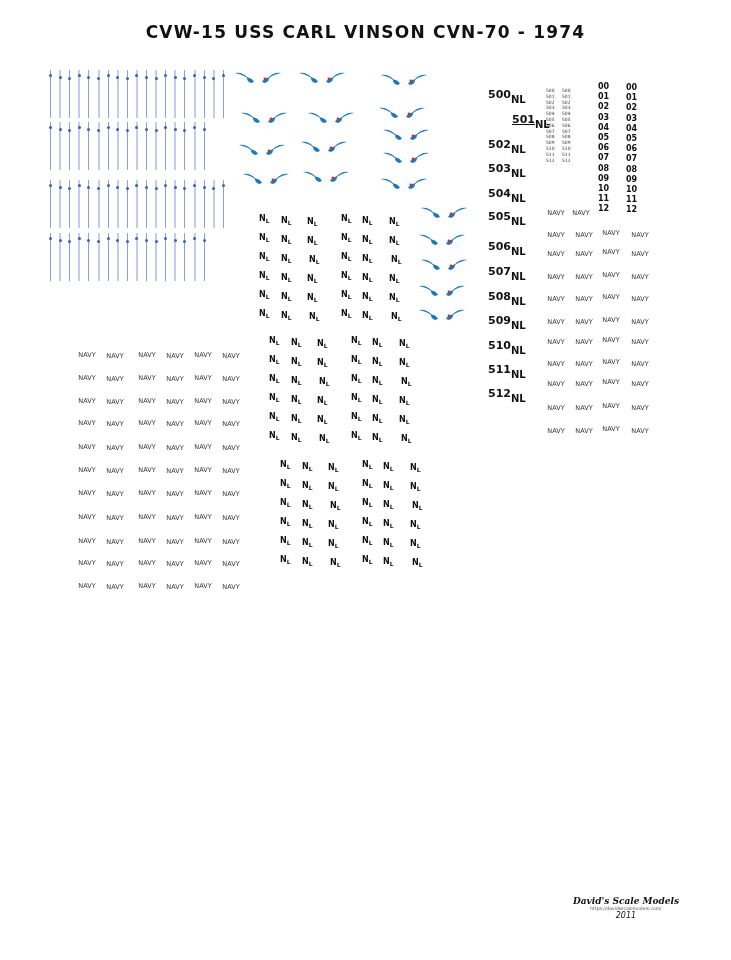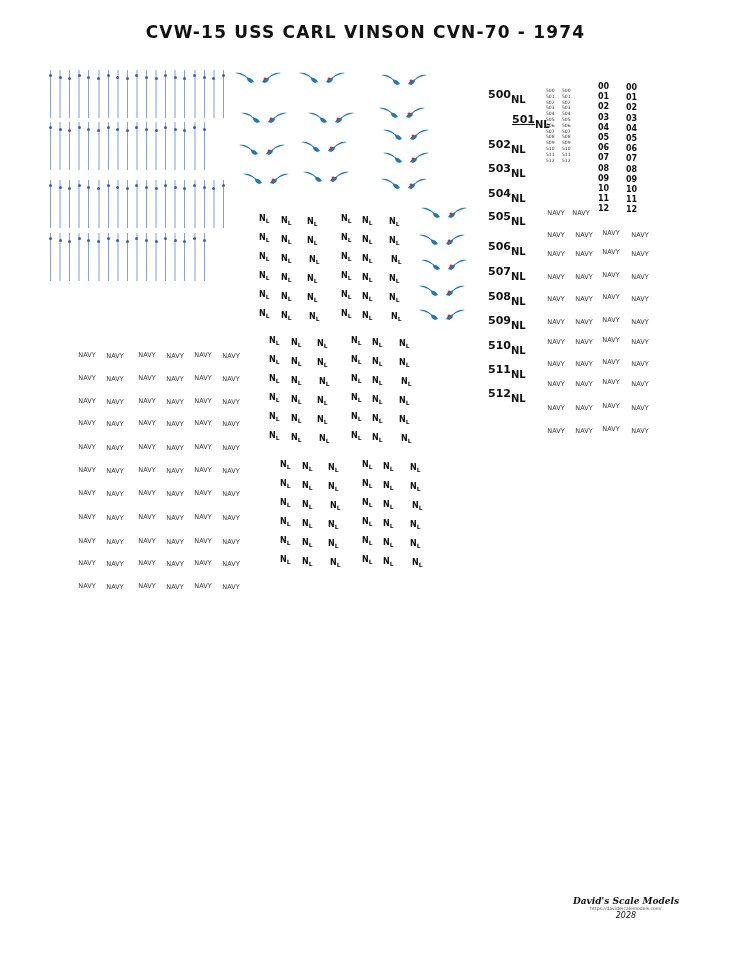--- a/index.html
+++ b/index.html
@@ -702,14 +702,14 @@
     <div>08</div>
     <div>09</div>
     <div>10</div>
     <div>11</div>
     <div>12</div>
   </div>
 
 <div id="credit" class="abs">
   <div class="name">David's Scale Models</div>
   <div class="url">https://davidsscalemodels.com/</div>
-  <div class="year">2028</div>
+  <div class="year">2011</div>
 </div>
 
 </body></html>

